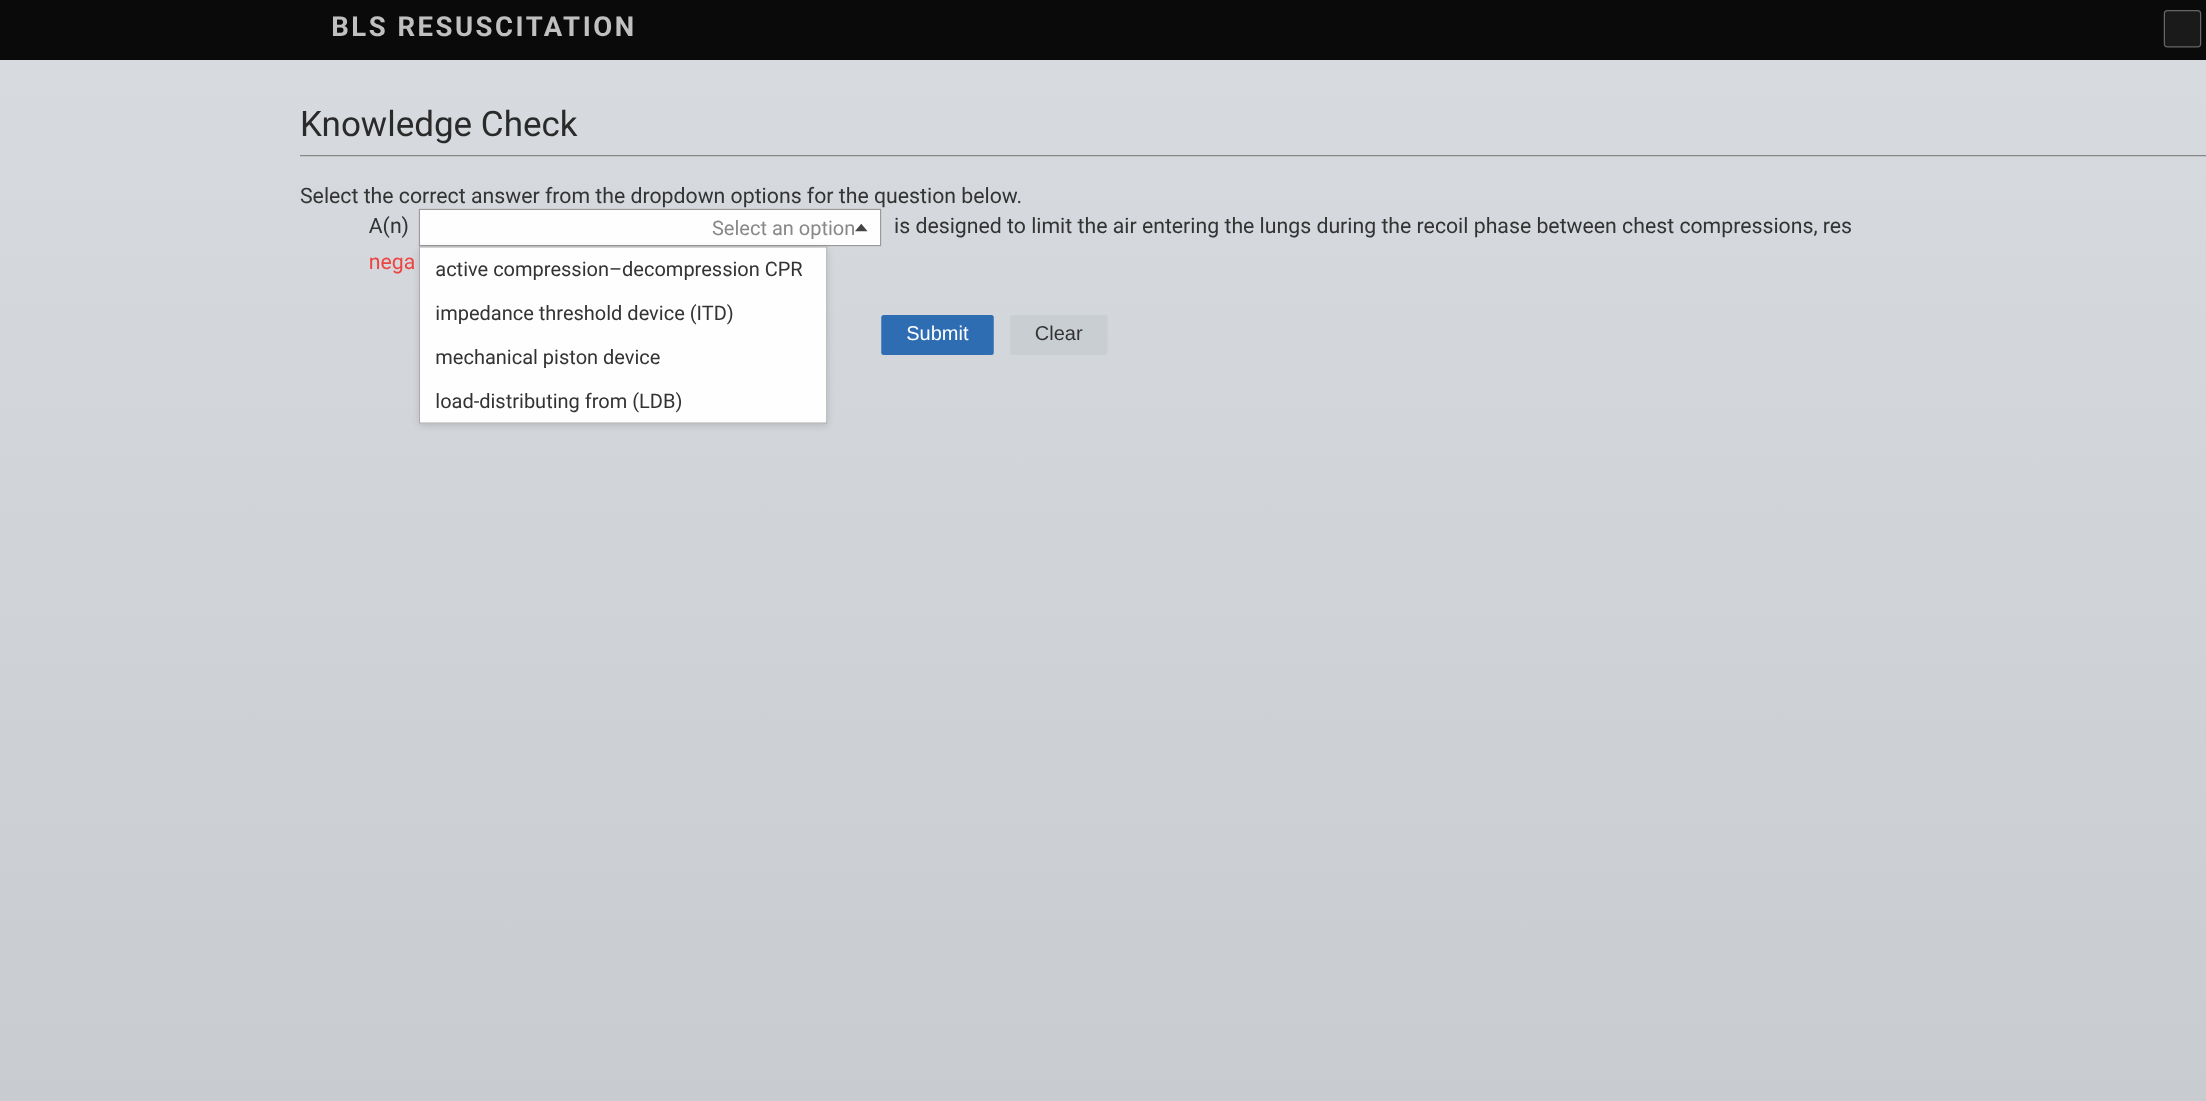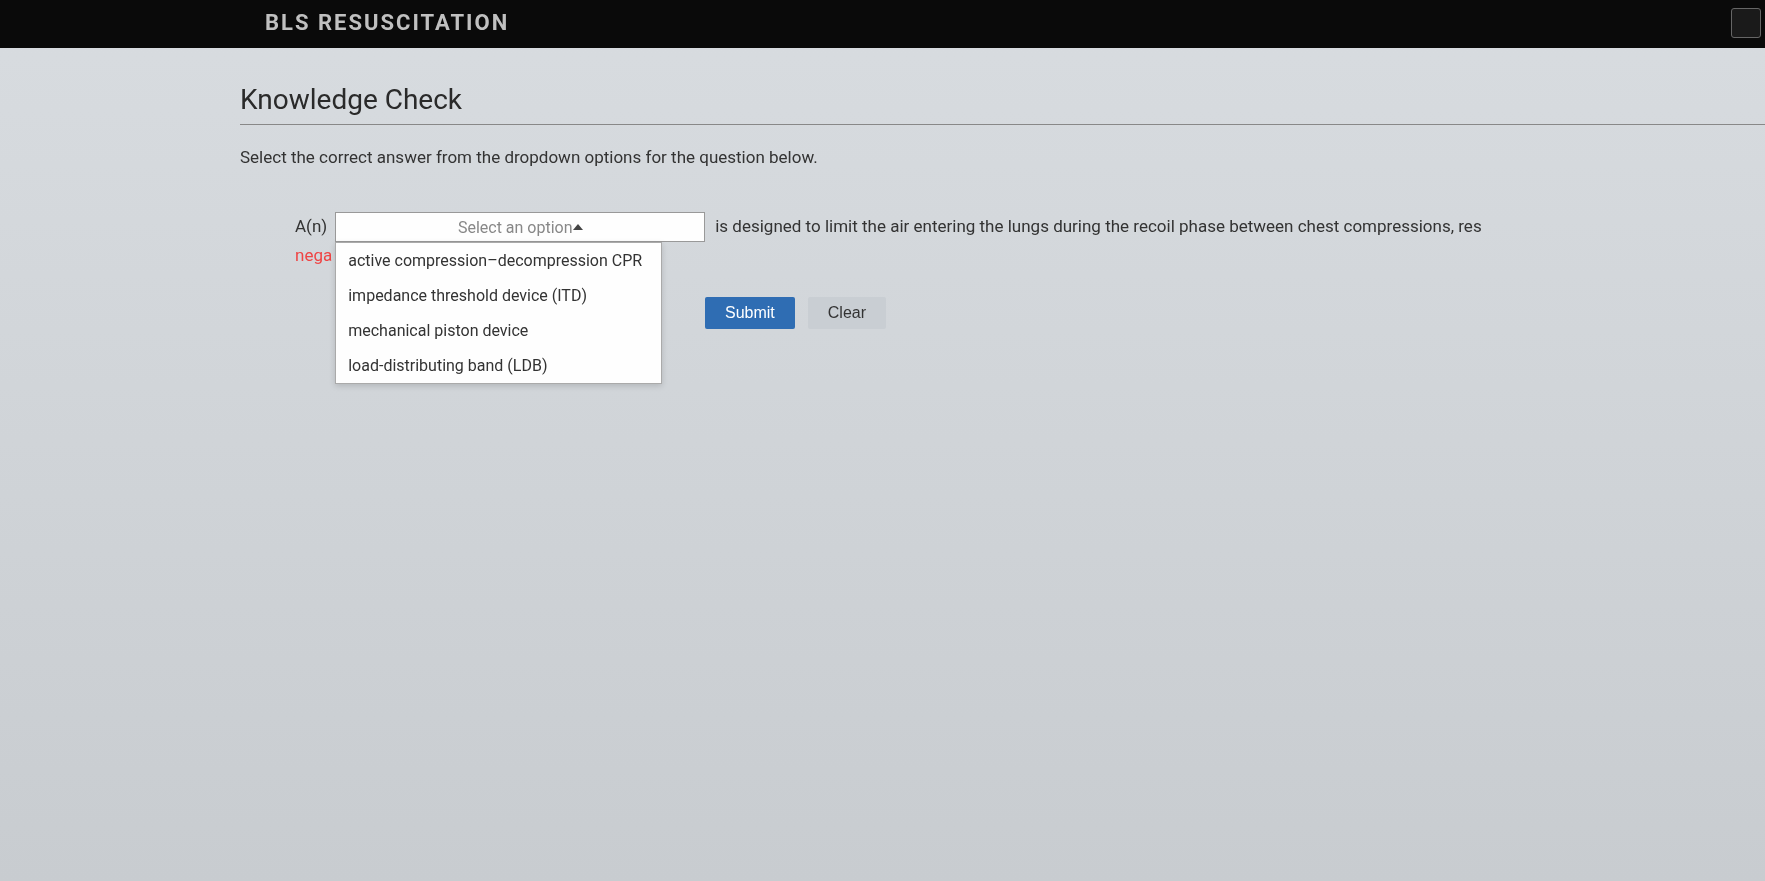--- a/index.html
+++ b/index.html
@@ -34,21 +34,20 @@
       border-bottom: 1px solid #888;
       margin-right: 0;
       width: calc(100% - 0px);
     }
     .instruction {
       font-size: 17px;
       color: #333;
       margin-top: 22px;
     }
     .question-row {
-      margin-top: 45px;
       padding-left: 55px;
       position: relative;
       font-size: 17px;
       color: #333;
     }
     .question-line {
       display: flex;
       align-items: flex-start;
       flex-wrap: nowrap;
     }
@@ -61,21 +60,21 @@
       position: relative;
       display: inline-block;
     }
     .dropdown-box {
       border: 1px solid #999;
       background: #fefefe;
       width: 370px;
       height: 30px;
       display: flex;
       align-items: center;
-      justify-content: center;
+      justify-content: flex-end;
       padding: 0 10px;
       cursor: pointer;
       color: #888;
       font-size: 16px;
     }
     .dropdown-box .arrow {
       width: 0;
       height: 0;
       border-left: 5px solid transparent;
       border-right: 5px solid transparent;
@@ -160,21 +159,21 @@
       <span class="prefix">A(n)</span>
       <div class="dropdown-wrap">
         <div class="dropdown-box">
           <span>Select an option</span>
           <span class="arrow"></span>
         </div>
         <div class="dropdown-list">
           <div class="dropdown-item">active compression–decompression CPR</div>
           <div class="dropdown-item">impedance threshold device (ITD)</div>
           <div class="dropdown-item">mechanical piston device</div>
-          <div class="dropdown-item">load-distributing band (LDB)</div>
+          <div class="dropdown-item">load-distributing from (LDB)</div>
         </div>
       </div>
       <span class="suffix">is designed to limit the air entering the lungs during the recoil phase between chest compressions, res</span>
     </div>
     <span class="second-line-prefix">nega</span>
 
     <div class="button-row">
       <button class="btn btn-submit">Submit</button>
       <button class="btn btn-clear">Clear</button>
     </div>

